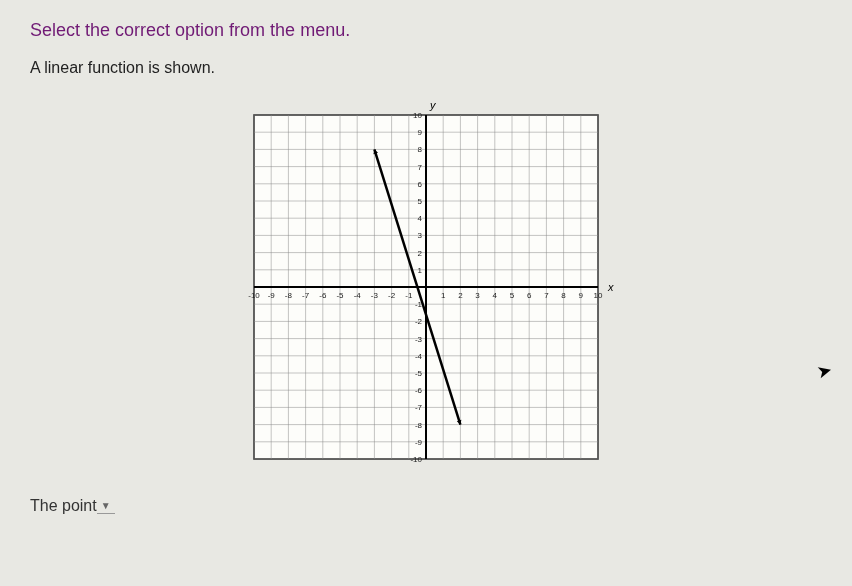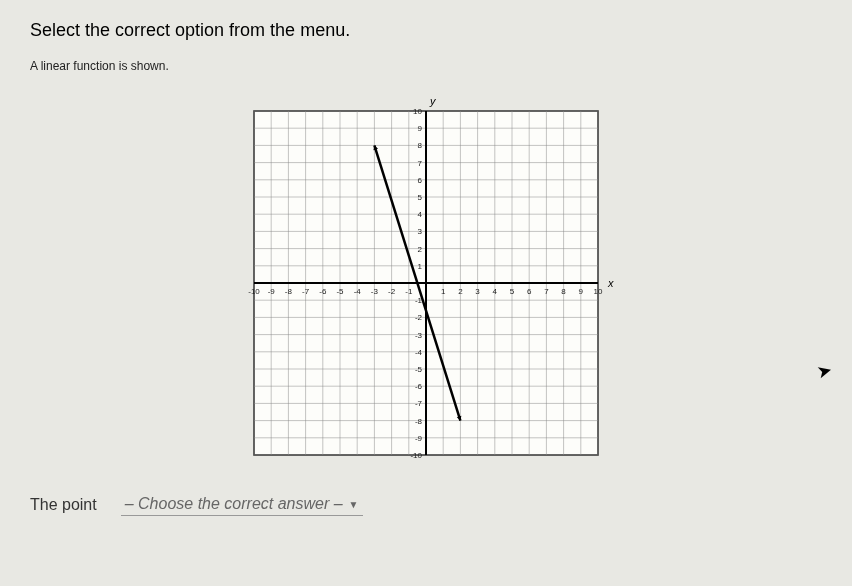--- a/index.html
+++ b/index.html
@@ -6,40 +6,40 @@
     body {
       font-family: Arial, sans-serif;
       background: #e8e8e3;
       width: 852px;
       height: 586px;
       padding: 20px 30px;
       position: relative;
     }
     .instruction {
       font-size: 18px;
-      color: #000000;
+      color: #701a75;
       margin-bottom: 18px;
     }
     .subtext {
-      font-size: 12px;
+      font-size: 16px;
       color: #222;
       margin-bottom: 10px;
     }
     .graph-wrap {
       text-align: center;
       margin: 0 auto;
     }
     .graph {
       display: inline-block;
       margin: 0 auto;
     }
     .answer-row {
       display: flex;
       align-items: center;
-      gap: 24px;
+      gap: 0;
       font-size: 16px;
       color: #333;
       margin-top: 6px;
       text-align: center;
     }
     .dropdown {
       display: inline-flex;
       align-items: center;
       font-style: italic;
       color: #666;
@@ -159,18 +159,17 @@
         <line x1="148.39999999999998" y1="62.4" x2="234.4" y2="337.6" stroke="#000" stroke-width="2.5"></line>
         <polygon points="148.39999999999998,62.4 151.99681505090223,65.8731716758034 147.4207942753385,67.30317816816707" fill="#000"></polygon>
         <polygon points="234.4,337.6 230.80318494909775,334.1268283241966 235.3792057246615,332.69682183183295" fill="#000"></polygon>
       </svg>
   </div>
 </div>
 
 <div class="answer-row">
   <span>The point</span>
   <span class="dropdown">
-    <span>– Choose the correct answer –</span>
     <span class="chev">▼</span>
   </span>
 </div>
 
 <div class="cursor-arrow">➤</div>
 
 </body></html>

